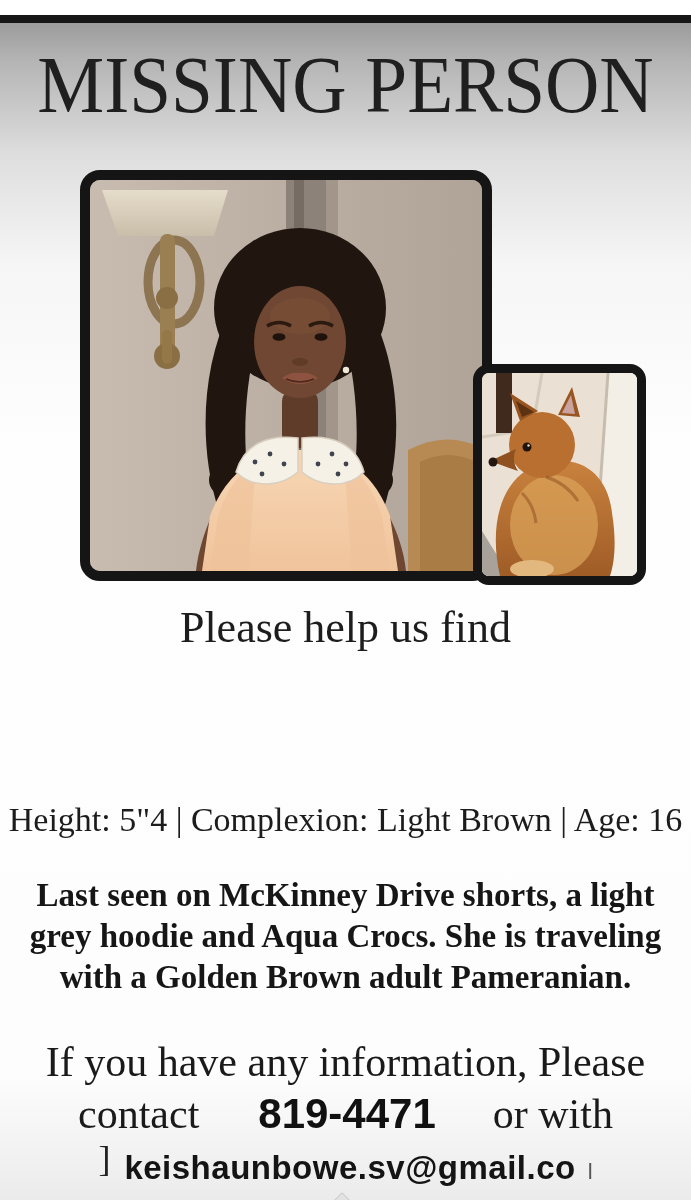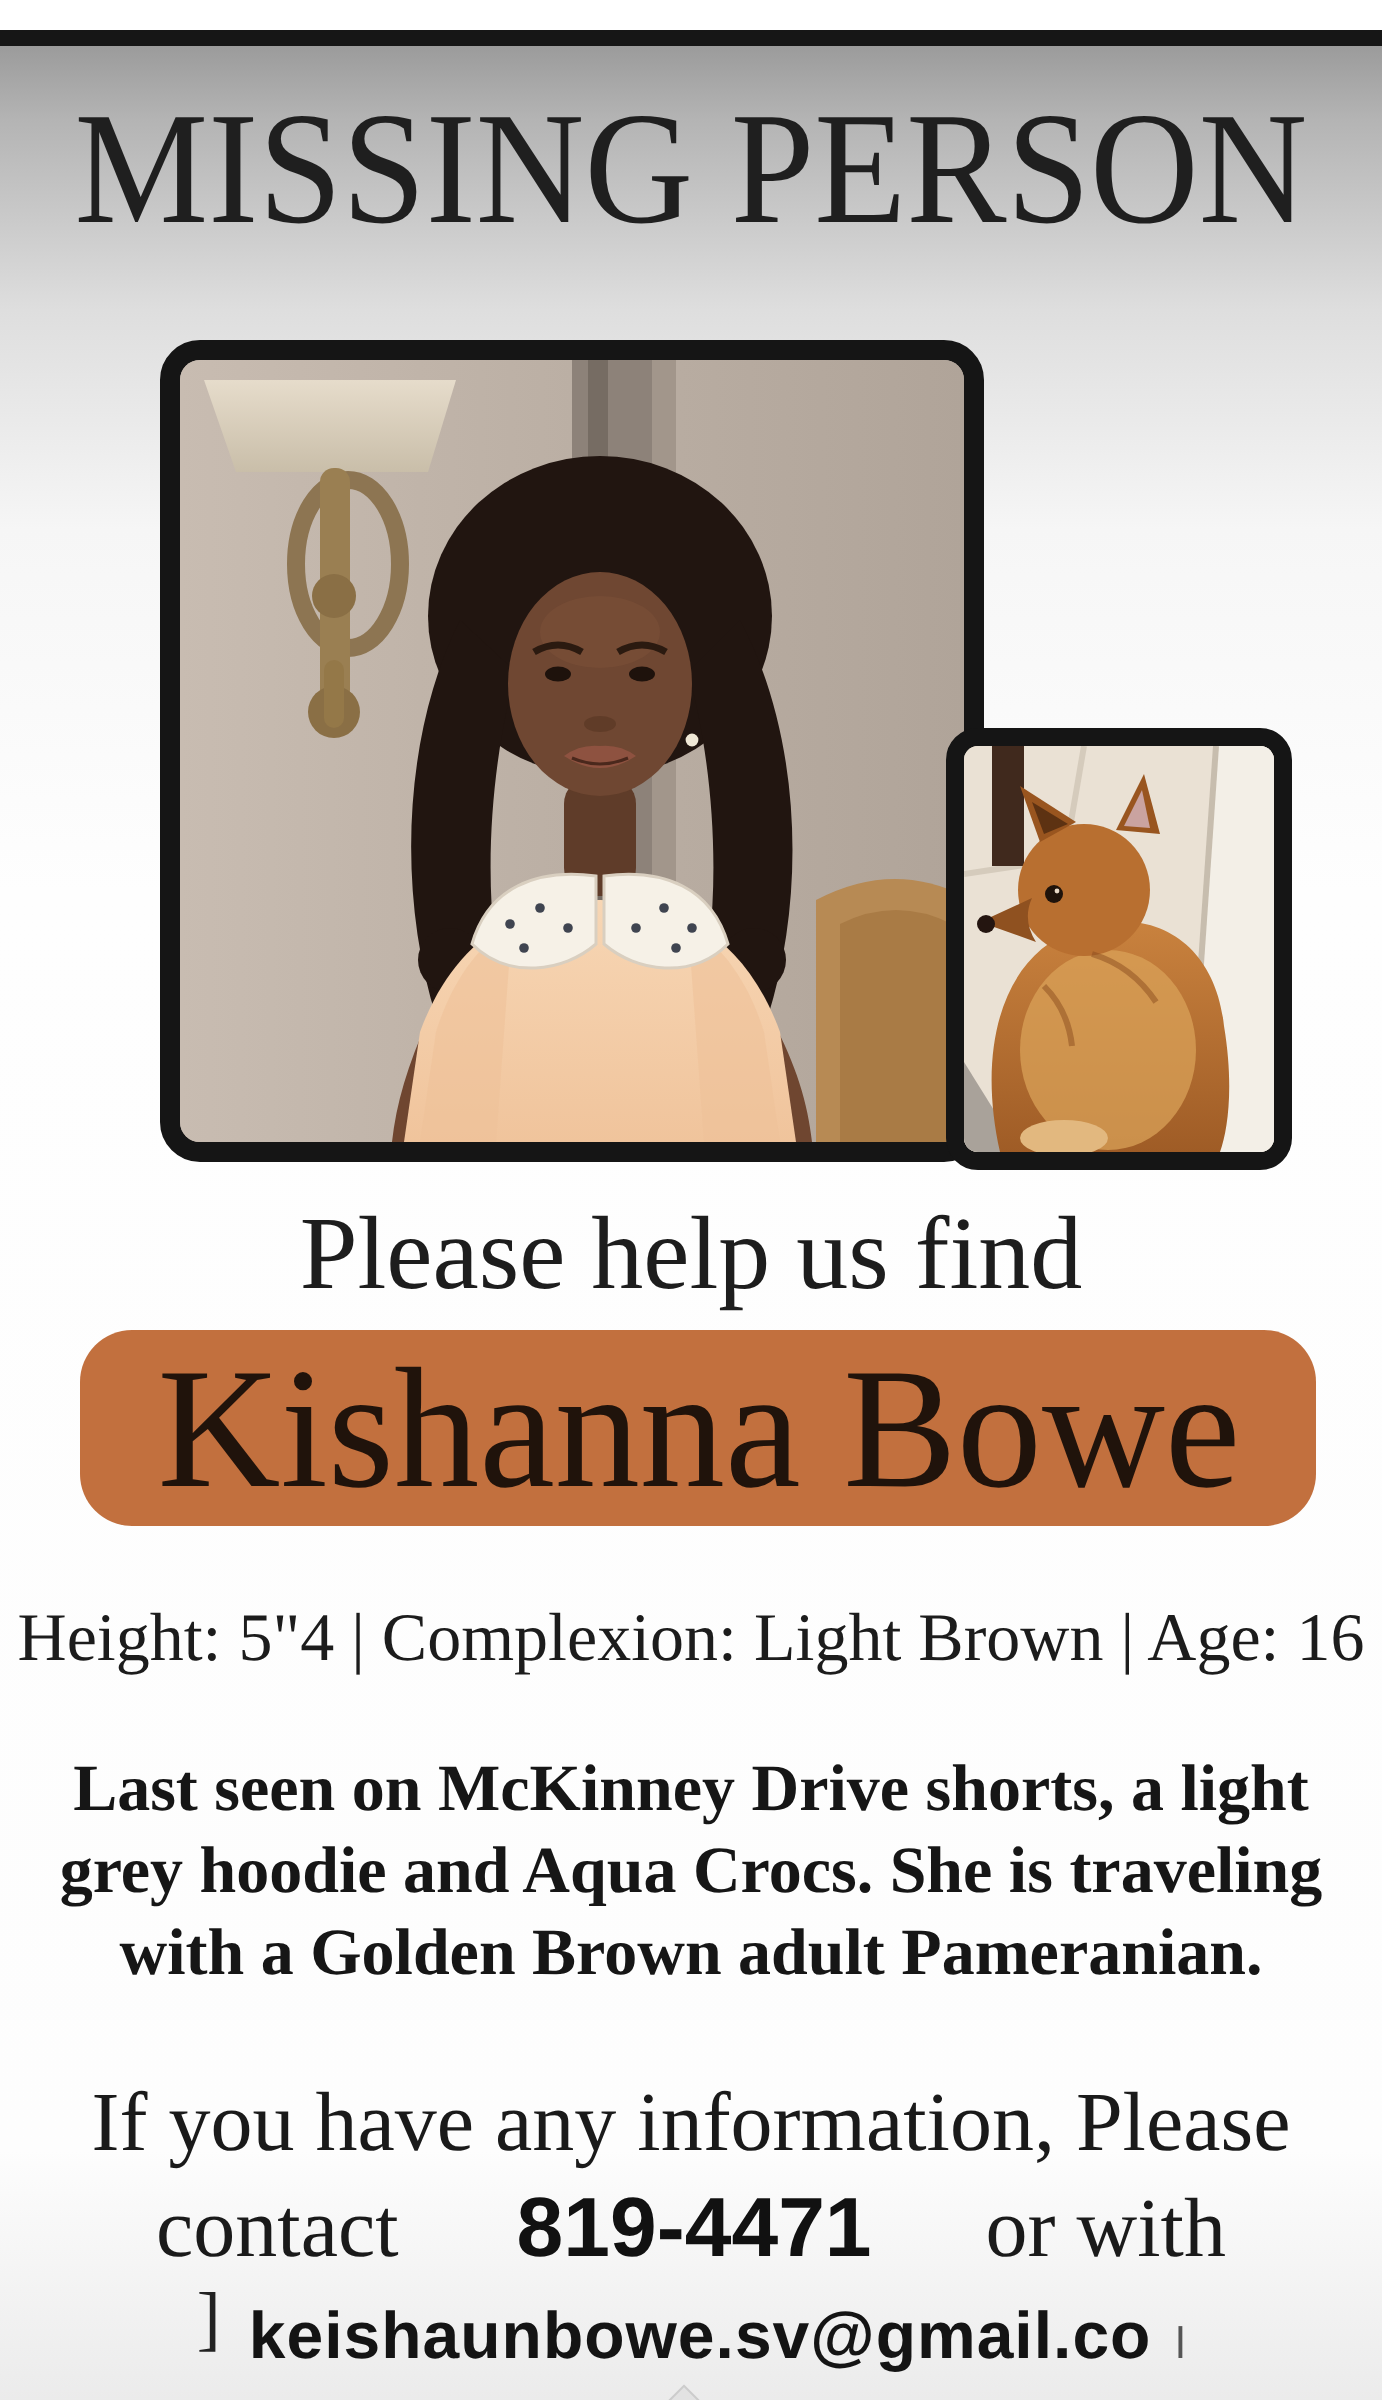--- a/index.html
+++ b/index.html
@@ -27,21 +27,21 @@
     overflow:hidden;background:#b9ada3;z-index:1;
   }
   .photo-dog{
     left:473px;top:349px;width:155px;height:203px;
     border:9px solid #151515;border-radius:16px;
     overflow:hidden;background:#eae1d4;z-index:2;
   }
   .photo-main svg,.photo-dog svg{display:block;width:100%;height:100%;}
   .subtitle{
     left:0;top:583px;width:691px;text-align:center;
-    font-size:52px;line-height:60px;color:#1d1d1d;white-space:nowrap;
+    font-size:44px;line-height:60px;color:#1d1d1d;white-space:nowrap;
   }
   .banner{
     left:40px;top:650px;width:618px;height:98px;
     border-radius:26px;background:#c2703e;
     display:flex;align-items:center;justify-content:center;
     z-index:3;
   }
   .banner-name{
     font-size:86px;line-height:98px;color:#20130b;white-space:nowrap;
     transform:scaleX(.99);transform-origin:center;
@@ -215,23 +215,20 @@
         <circle cx="46.5" cy="72.5" r="1.2" fill="#e8d9c8"></circle>
         <path d="M64,104 Q84,110 96,128" stroke="#8a4c1e" stroke-width="3" fill="none" opacity="0.5"></path>
         <path d="M40,120 Q52,132 54,150" stroke="#8a4c1e" stroke-width="3" fill="none" opacity="0.5"></path>
         <ellipse cx="50" cy="196" rx="22" ry="9" fill="#e2b87f"></ellipse>
       </g>
     </svg>
   </div>
 
   <div class="abs subtitle">Please help us find</div>
 
-  <div class="abs banner" style="background-color: rgb(194, 112, 62);">
-    <span class="banner-name">Kishanna Bowe</span>
-  </div>
 
   <div class="abs details">Height: 5"4 | Complexion: Light Brown | Age: 16</div>
 
   <div class="abs contact1">If you have any information, Please</div>
 
   <div class="abs desc">
     <div>Last seen on McKinney Drive shorts, a light</div>
     <div>grey hoodie and Aqua Crocs. She is traveling</div>
     <div>with a Golden Brown adult Pameranian.</div>
   </div>

